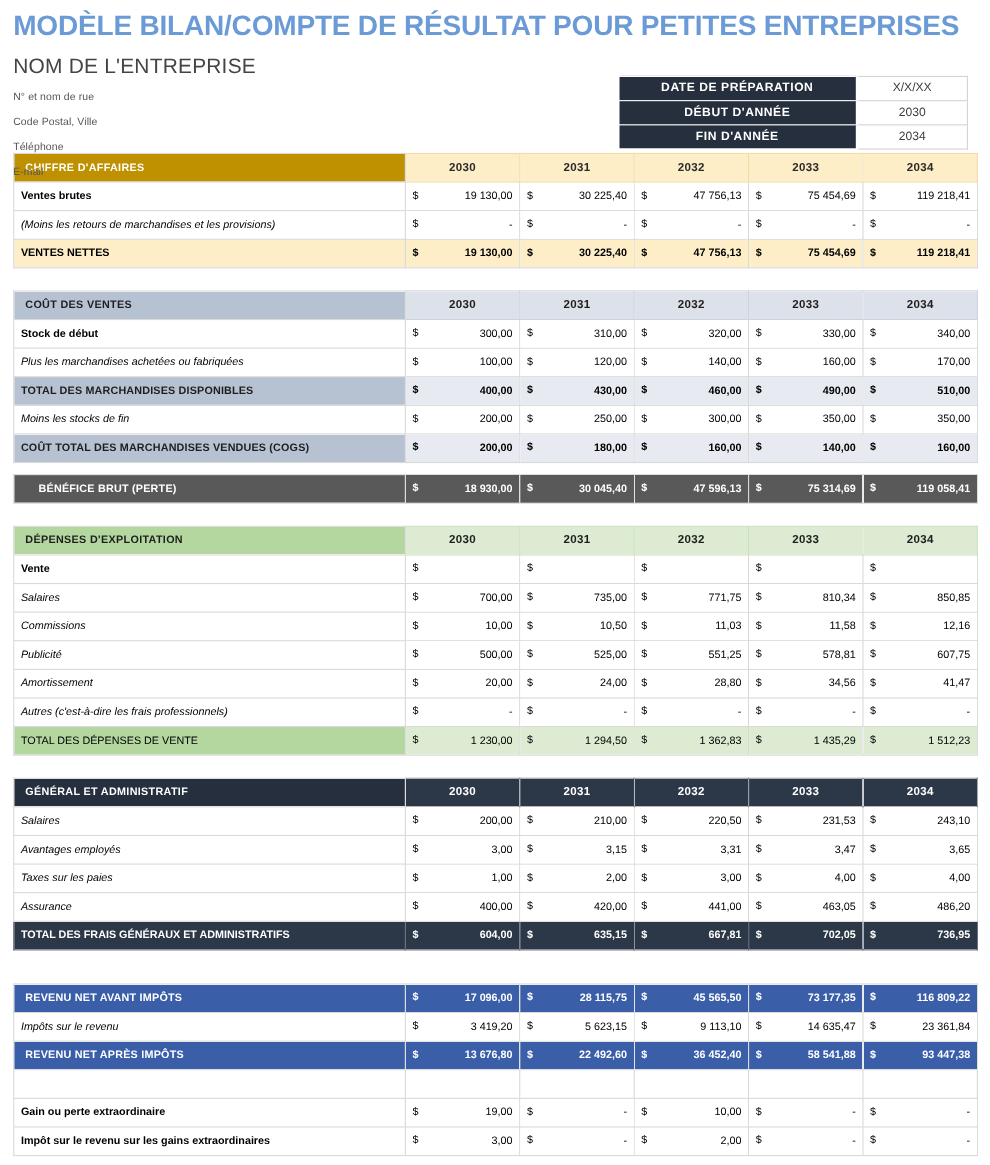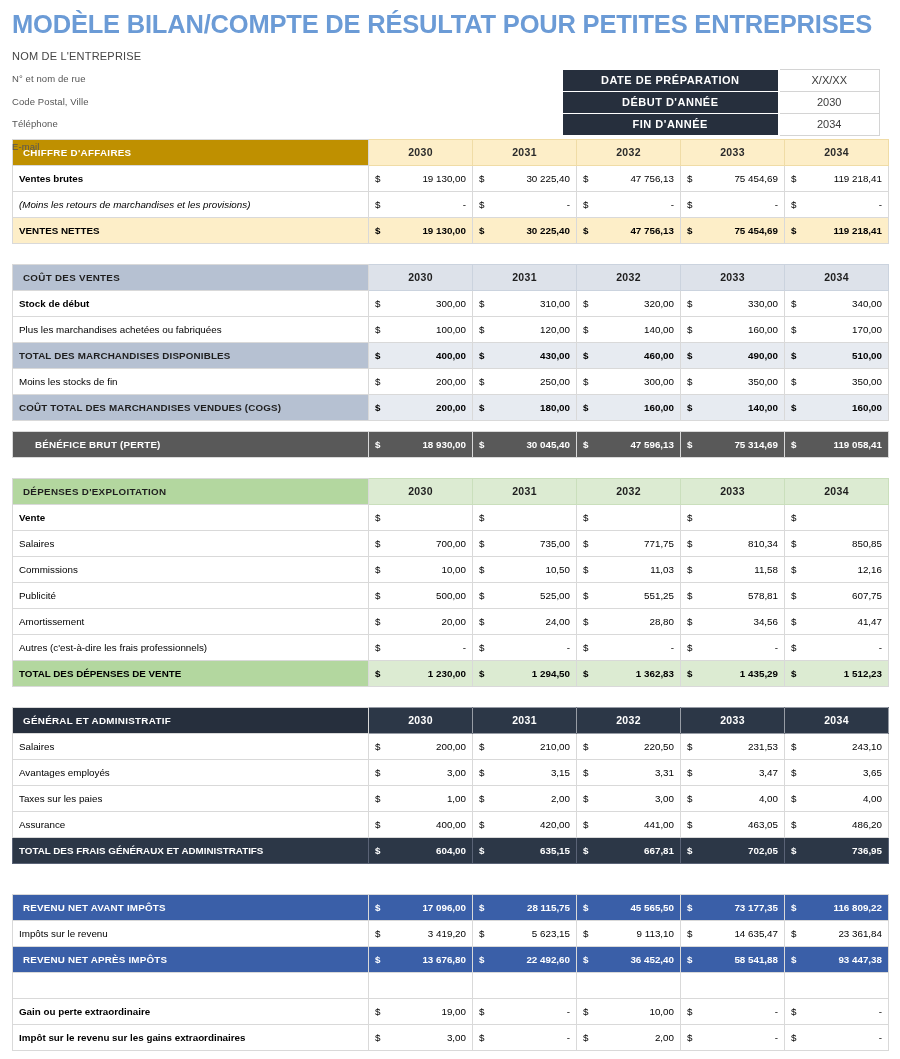--- a/index.html
+++ b/index.html
@@ -22,21 +22,21 @@
     font-weight: bold;
     letter-spacing: -0.2px;
     line-height: 1;
     padding: 12px 0 6px 0;
     white-space: nowrap;
   }
 
   
   .company-area { position: relative; height: 95px; }
   .company-name {
-    font-size: 11px;
+    font-size: 19px;
     color: #444;
     font-weight: normal;
     padding-top: 6px;
     letter-spacing: 0.2px;
   }
   .company-lines { margin-top: 6px; }
   .company-line {
     font-size: 9.5px;
     color: #555;
     line-height: 1;
@@ -111,21 +111,21 @@
   .hdr-green td.label { background:#b3d79f; color:#1e1e1e; }
   .hdr-green td.year  { background:#dcebd2; color:#1e1e1e; border:1px solid #cadfbc; }
 
   .hdr-navy td.label { background:#262f3d; color:#ffffff; }
   .hdr-navy td.year  { background:#2c3747; color:#ffffff; border:1px solid #47506090; }
 
   
   td.label      { text-align: left; background:#ffffff; }
   td.lbl-bold   { font-weight: bold; }
   td.lbl-ital   { font-style: italic; padding-left: 26px; font-weight: normal; }
-  td.lbl-ital2  { padding-left: 22px; font-weight: normal; }
+  td.lbl-ital2  { font-style: italic; padding-left: 22px; font-weight: normal; }
 
   td.cur {
     width: 104px;
     background: #ffffff;
     position: relative;
     text-align: right;
     padding-right: 8px;
     padding-left: 20px;
     font-variant-numeric: tabular-nums;
   }
@@ -138,22 +138,22 @@
     font-size: 9.8px;
   }
 
   
   .sub td.label { background:#b6c1d2; font-weight:bold; color:#1e1e1e; letter-spacing:0.15px; }
   .sub td.cur   { background:#e7ebf1; font-weight:bold; }
 
   .sub-gold td.label { background:#fdeec8; font-weight:bold; }
   .sub-gold td.cur   { background:#fdeec8; font-weight:bold; }
 
-  .sub-green td.label { background:#b3d79f; font-weight:bold; }
-  .sub-green td.cur   { background:#dcebd2; font-weight:bold; }
+  .sub-green td.label { background:#b3d79f; font-weight:normal; }
+  .sub-green td.cur   { background:#dcebd2; font-weight:normal; }
 
   .sub-navy td.label { background:#2c3747; font-weight:bold; color:#ffffff; border-color:#5a6376; }
   .sub-navy td.cur   { background:#2c3747; font-weight:bold; color:#ffffff; border-color:#5a6376; }
 
   
   .dark td { background:#595959; color:#ffffff; font-weight:bold; border-color:#8a8a8a; height:28px; }
   .dark td.label { padding-left:22px; letter-spacing:0.2px; }
 
   
   .blue td { background:#3a5fa8; color:#ffffff; font-weight:bold; border-color:#6b86c0; height:27px; }

